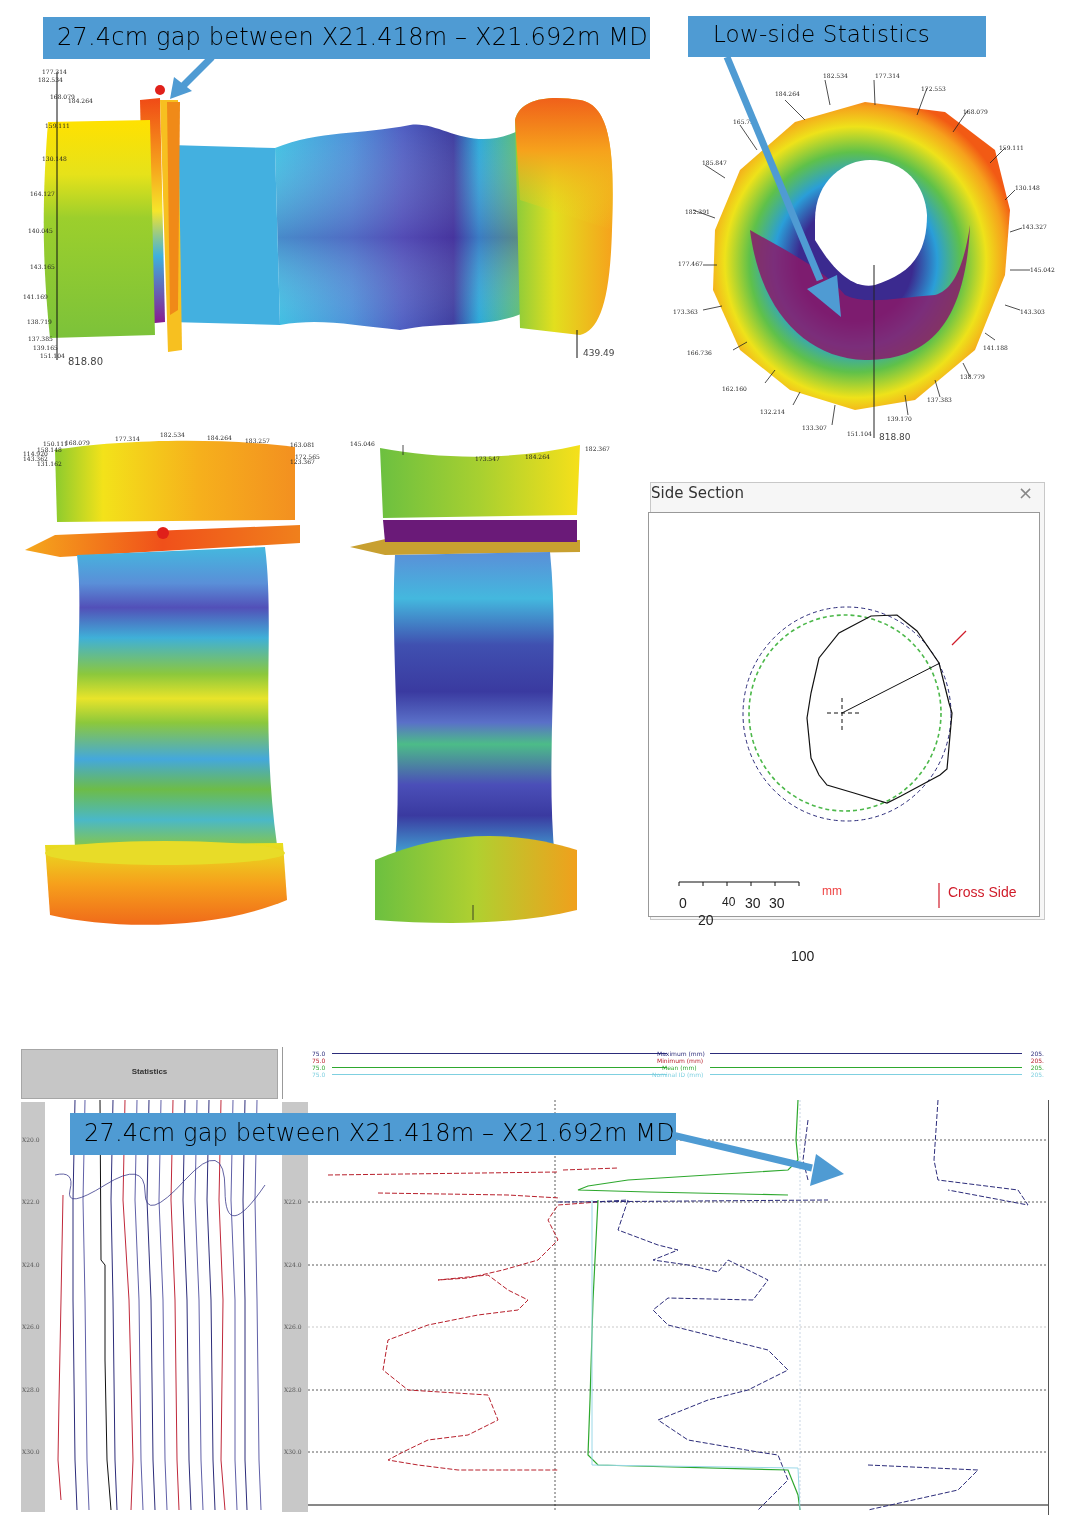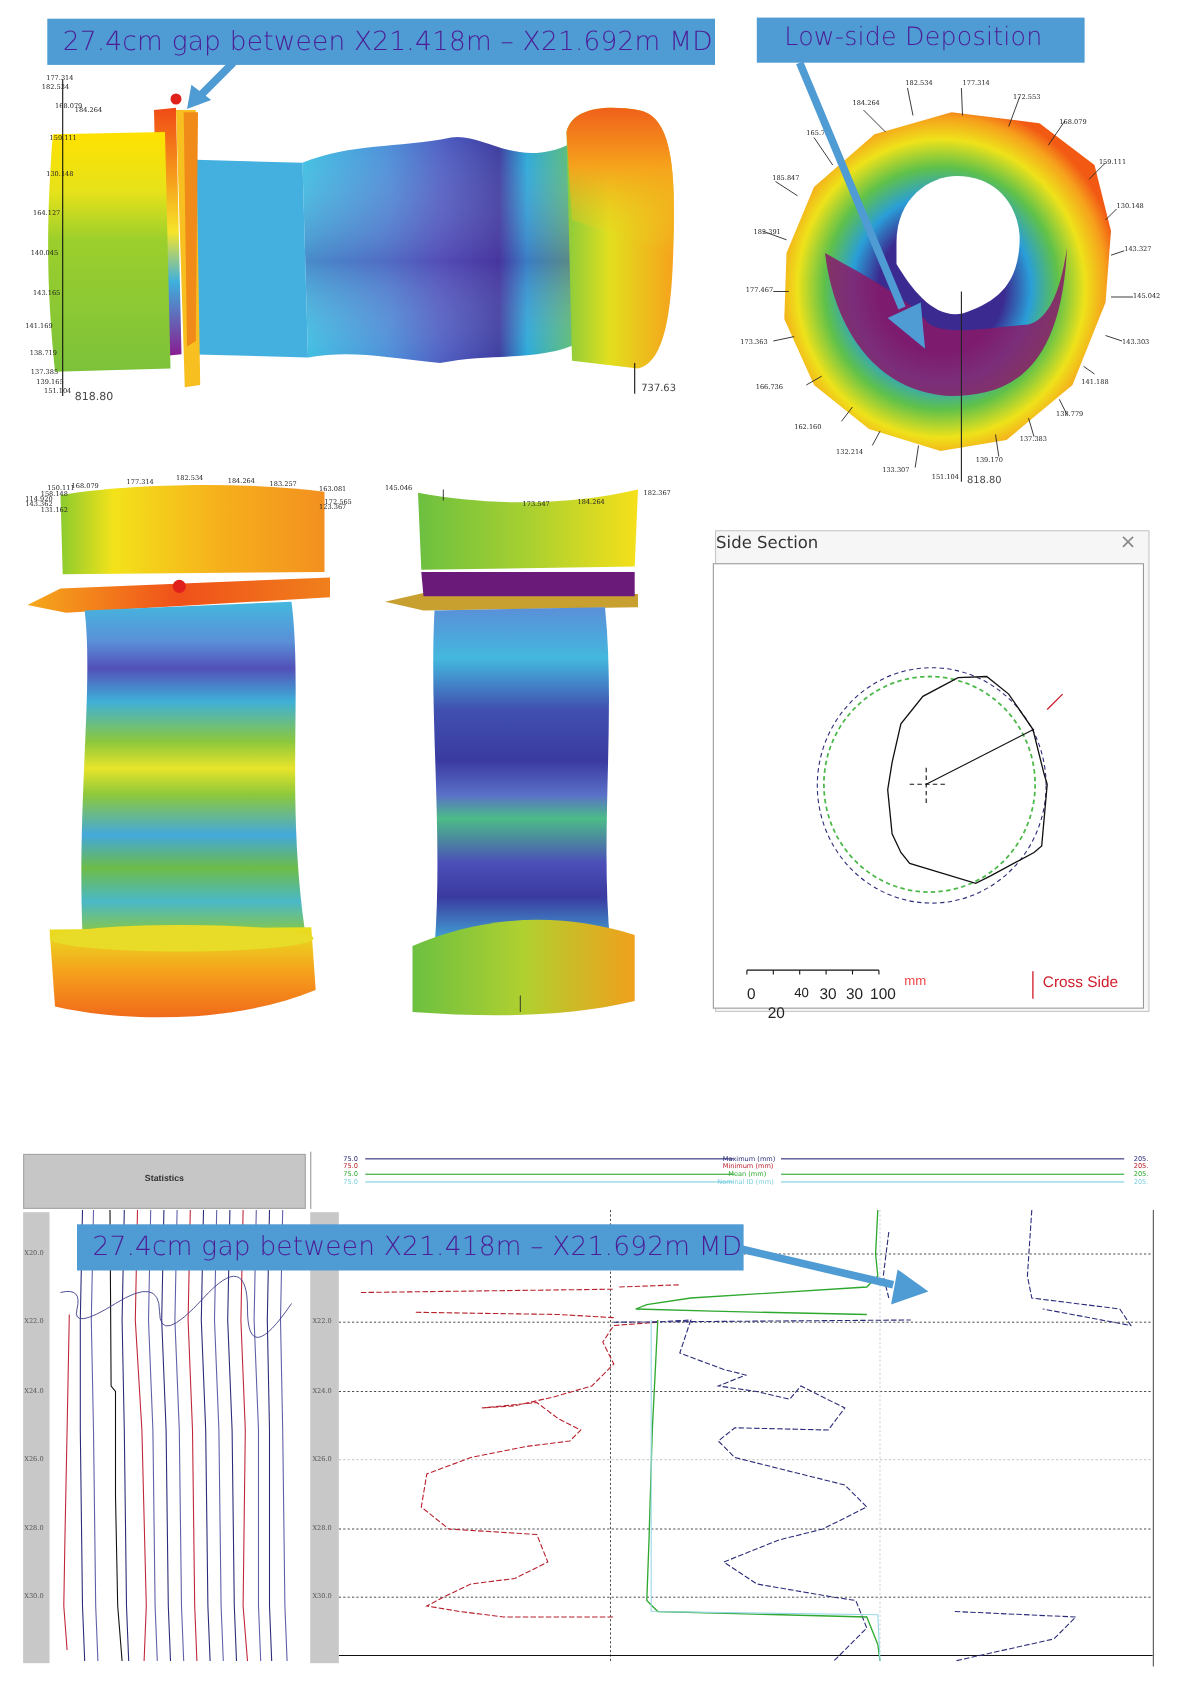--- a/index.html
+++ b/index.html
@@ -1,18 +1,18 @@
 <!DOCTYPE html>
 <html><head>
 <meta charset="utf-8">
 <style>
   html,body{margin:0;padding:0;background:#fff;}
   body{width:1089px;height:1536px;position:relative;overflow:hidden;font-family:"Liberation Sans",sans-serif;}
   .abs{position:absolute;}
-  .callout{position:absolute;background:#4f9bd3;color:#4c1d95;font-family:"DejaVu Sans",sans-serif;font-weight:300;letter-spacing:0.2px;box-sizing:border-box;white-space:nowrap;}
+  .callout{position:absolute;background:#4f9bd3;color:#000000;font-family:"DejaVu Sans",sans-serif;font-weight:300;letter-spacing:0.2px;box-sizing:border-box;white-space:nowrap;}
   .tiny{position:absolute;font-family:"DejaVu Serif",serif;font-size:6px;color:#222;white-space:nowrap;}
   .panel-title{position:absolute;font-family:"DejaVu Sans",sans-serif;font-size:15px;color:#333;}
   .cs-box{position:absolute;left:650px;top:482px;width:393px;height:436px;border:1px solid #c8c8c8;background:#f6f6f6;}
   .cs-inner{position:absolute;left:648px;top:512px;width:392px;height:405px;border:1px solid #999;background:#fff;box-sizing:border-box;}
   .log-header{position:absolute;left:21px;top:1049px;width:255px;height:48px;background:#c6c6c6;border:1px solid #a6a6a6;}
   .track{position:absolute;background:#c8c8c8;}
   .depthlbl{position:absolute;font-family:"DejaVu Serif",serif;font-size:6px;color:#555;}
   .legend-row{position:absolute;font-family:"DejaVu Sans",sans-serif;font-size:6px;white-space:nowrap;}
 </style>
 </head>
@@ -79,21 +79,21 @@
   <div class="tiny" style="left:22px;top:95px;">130.148</div>
   <div class="tiny" style="left:10px;top:130px;">164.127</div>
   <div class="tiny" style="left:8px;top:167px;">140.045</div>
   <div class="tiny" style="left:10px;top:203px;">143.165</div>
   <div class="tiny" style="left:3px;top:233px;">141.169</div>
   <div class="tiny" style="left:7px;top:258px;">138.719</div>
   <div class="tiny" style="left:8px;top:275px;">137.385</div>
   <div class="tiny" style="left:13px;top:284px;">139.165</div>
   <div class="tiny" style="left:20px;top:292px;">151.104</div>
   <div class="tiny" style="left:48px;top:296px;font-family:'DejaVu Sans',sans-serif;font-size:10px;color:#444;">818.80</div>
-  <div class="tiny" style="left:563px;top:288px;font-family:'DejaVu Sans',sans-serif;font-size:9px;color:#444;">737.63</div>
+  <div class="tiny" style="left:563px;top:288px;font-family:'DejaVu Sans',sans-serif;font-size:9px;color:#444;">439.49</div>
 </div>
 
 <div class="callout" style="left:43px;top:17px;width:607px;height:42px;font-size:24px;padding:6px 0 0 14px;">27.4cm gap between X21.418m – X21.692m MD</div>
 <svg class="abs" style="left:160px;top:55px;" width="60" height="50">
   <line x1="52" y1="2" x2="22" y2="32" stroke="#4f9bd3" stroke-width="7"></line>
   <polygon points="10,44 14,22 32,36" fill="#4f9bd3"></polygon>
 </svg>
 
 <div class="abs" style="left:665px;top:60px;width:424px;height:390px;">
   <svg width="424" height="390" viewBox="0 0 424 390">
@@ -155,21 +155,21 @@
   <div class="tiny" style="left:57px;top:325px;">162.160</div>
   <div class="tiny" style="left:295px;top:313px;">138.779</div>
   <div class="tiny" style="left:95px;top:348px;">132.214</div>
   <div class="tiny" style="left:262px;top:336px;">137.383</div>
   <div class="tiny" style="left:137px;top:364px;">133.307</div>
   <div class="tiny" style="left:222px;top:355px;">139.170</div>
   <div class="tiny" style="left:182px;top:370px;">151.104</div>
   <div class="tiny" style="left:214px;top:372px;font-family:'DejaVu Sans',sans-serif;font-size:9px;color:#444;">818.80</div>
 </div>
 
-<div class="callout" style="left:688px;top:16px;width:298px;height:41px;font-size:23px;padding:5px 0 0 25px;">Low-side Deposition</div>
+<div class="callout" style="left:688px;top:16px;width:298px;height:41px;font-size:23px;padding:5px 0 0 25px;">Low-side Statistics</div>
 <svg class="abs" style="left:715px;top:55px;" width="140" height="270">
   <line x1="12" y1="2" x2="105" y2="225" stroke="#4f9bd3" stroke-width="7"></line>
   <polygon points="126,262 92,234 122,220" fill="#4f9bd3"></polygon>
 </svg>
 
 <div class="abs" style="left:15px;top:425px;width:325px;height:505px;">
   <svg width="325" height="505" viewBox="0 0 325 505">
     <defs>
       <linearGradient id="topcap" x1="0" y1="0" x2="1" y2="0">
         <stop offset="0" stop-color="#8ccb2e"></stop>
@@ -282,21 +282,21 @@
       <line x1="126" y1="369" x2="126" y2="373" stroke="#111"></line>
       <line x1="150" y1="369" x2="150" y2="373" stroke="#111"></line>
     <line x1="290" y1="370" x2="290" y2="395" stroke="#d01c2a" stroke-width="1.2"></line>
   </svg>
 </div>
 <div class="abs" style="left:679px;top:895px;font-size:14px;color:#222;font-family:'Liberation Sans',sans-serif;">0</div>
 <div class="abs" style="left:698px;top:912px;font-size:14px;color:#222;">20</div>
 <div class="abs" style="left:722px;top:895px;font-size:12px;color:#222;">40</div>
 <div class="abs" style="left:745px;top:895px;font-size:14px;color:#222;">30</div>
 <div class="abs" style="left:769px;top:895px;font-size:14px;color:#222;">30</div>
-<div class="abs" style="left:791px;top:895px;font-size:14px;color:#222;">100</div>
+<div class="abs" style="left:791px;top:948px;font-size:14px;color:#222;">100</div>
 <div class="abs" style="left:822px;top:884px;font-size:12px;color:#ef4444;">mm</div>
 <div class="abs" style="left:948px;top:884px;font-size:14px;color:#d01c2a;">Cross Side</div>
 
 <div class="log-header">
   <div style="position:absolute;left:0;top:17px;width:100%;text-align:center;font-size:8px;color:#333;font-weight:bold;">Statistics</div>
 </div>
 <div class="abs" style="left:282px;top:1047px;width:1px;height:52px;background:#999;"></div>
 
 <div class="abs" style="left:312px;top:1050px;width:735px;height:36px;">
   <div class="legend-row" style="left:0;top:0px;width:735px;">

